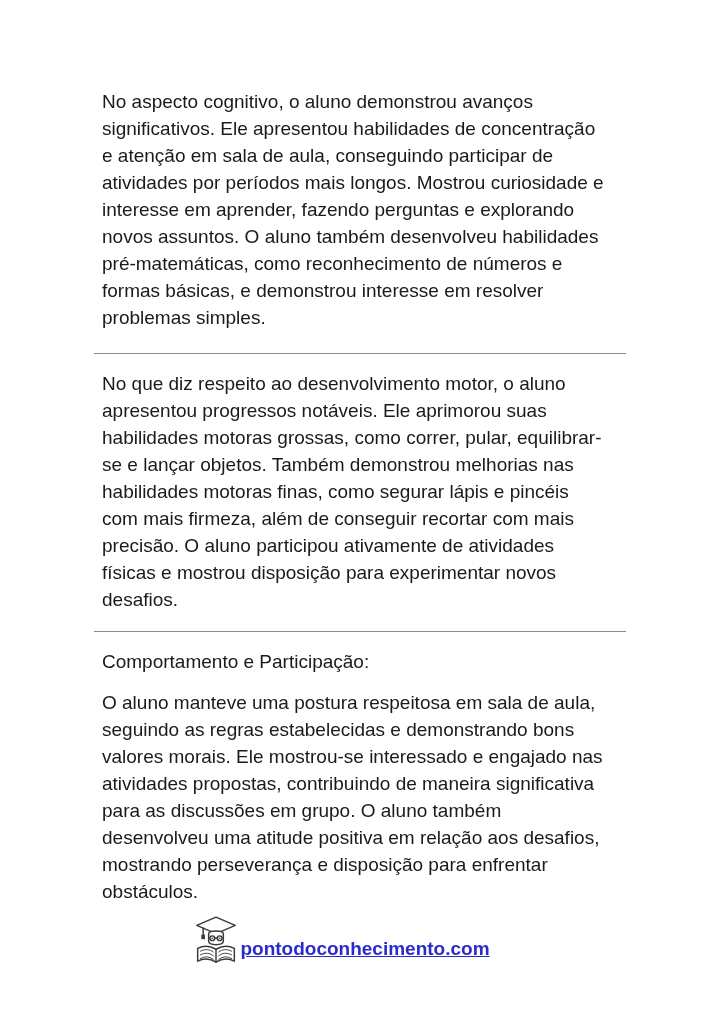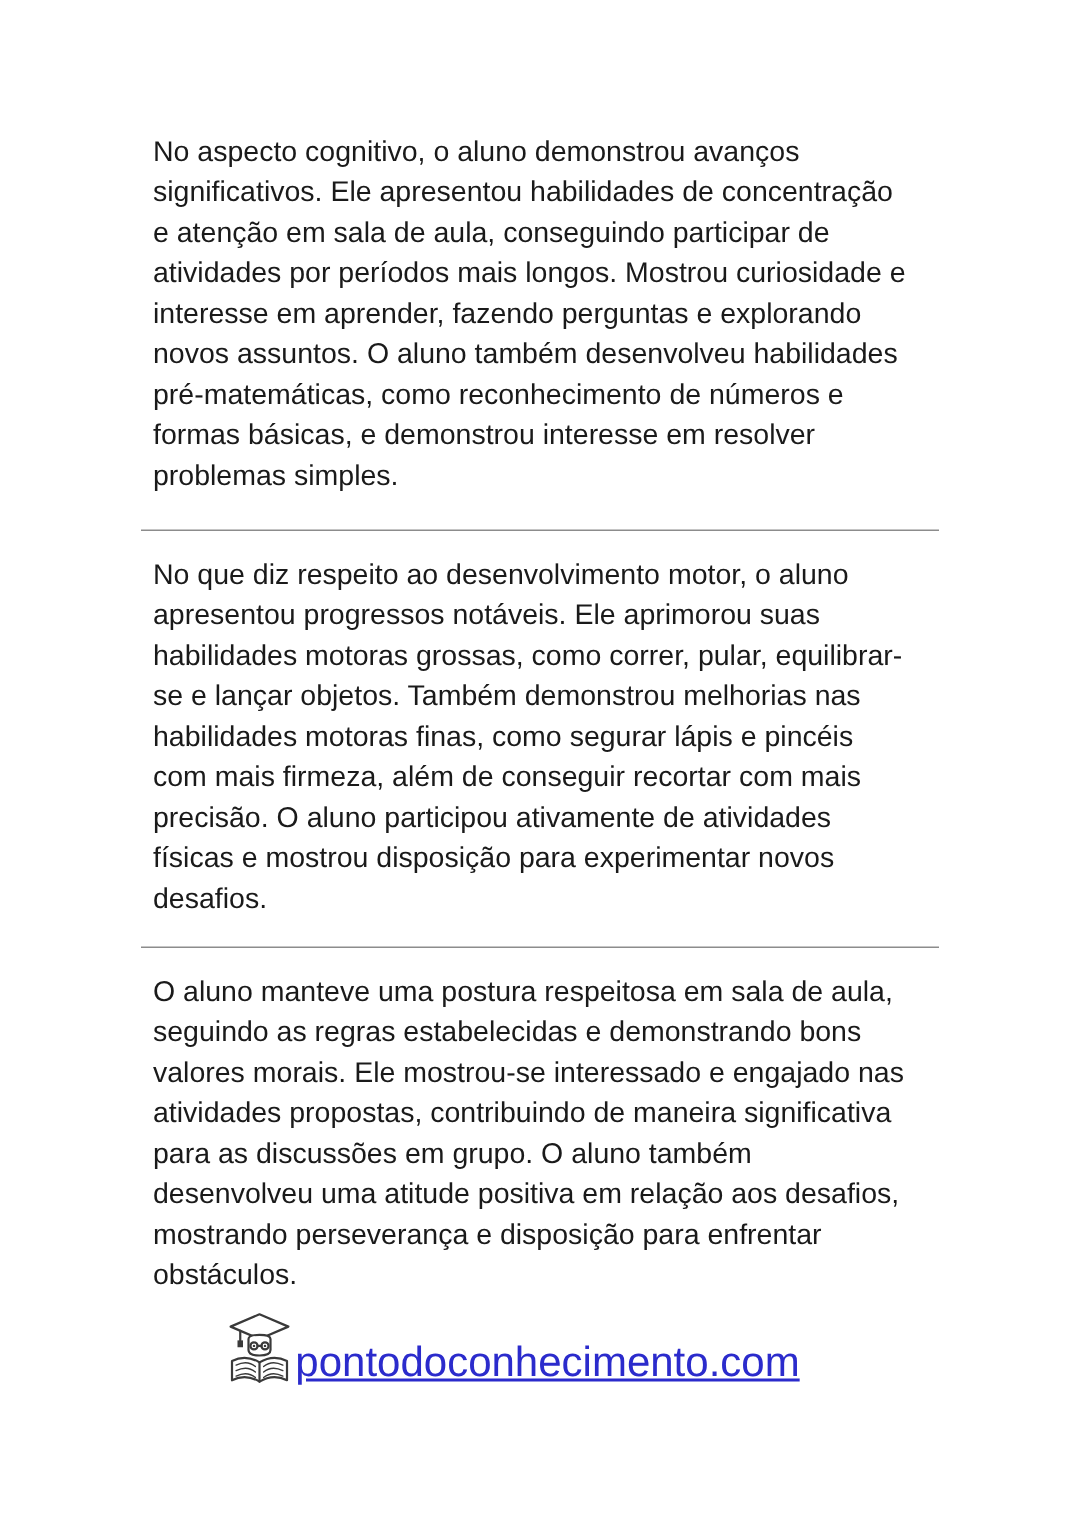--- a/index.html
+++ b/index.html
@@ -59,24 +59,25 @@
     width: 44px;
     height: 52px;
     flex: 0 0 auto;
   }
   .footer .logo svg {
     width: 100%;
     height: 100%;
     display: block;
   }
   .footer a.site-link {
-    font-size: 28px;
+    font-size: 19px;
     line-height: 24px;
     text-decoration: underline;
     margin-bottom: 6px;
+    font-weight: bold;
   }
 </style>
 </head>
 <body>
 
 <div class="page">
 
   <p class="para">No aspecto cognitivo, o aluno demonstrou avanços
 significativos. Ele apresentou habilidades de concentração
 e atenção em sala de aula, conseguindo participar de
@@ -95,20 +96,21 @@
 habilidades motoras grossas, como correr, pular, equilibrar-
 se e lançar objetos. Também demonstrou melhorias nas
 habilidades motoras finas, como segurar lápis e pincéis
 com mais firmeza, além de conseguir recortar com mais
 precisão. O aluno participou ativamente de atividades
 físicas e mostrou disposição para experimentar novos
 desafios.</p>
 
   <hr class="divider second">
 
+  <p class="section-heading">Comportamento e Participação:</p>
 
   <p class="para">O aluno manteve uma postura respeitosa em sala de aula,
 seguindo as regras estabelecidas e demonstrando bons
 valores morais. Ele mostrou-se interessado e engajado nas
 atividades propostas, contribuindo de maneira significativa
 para as discussões em grupo. O aluno também
 desenvolveu uma atitude positiva em relação aos desafios,
 mostrando perseverança e disposição para enfrentar
 obstáculos.</p>
 

